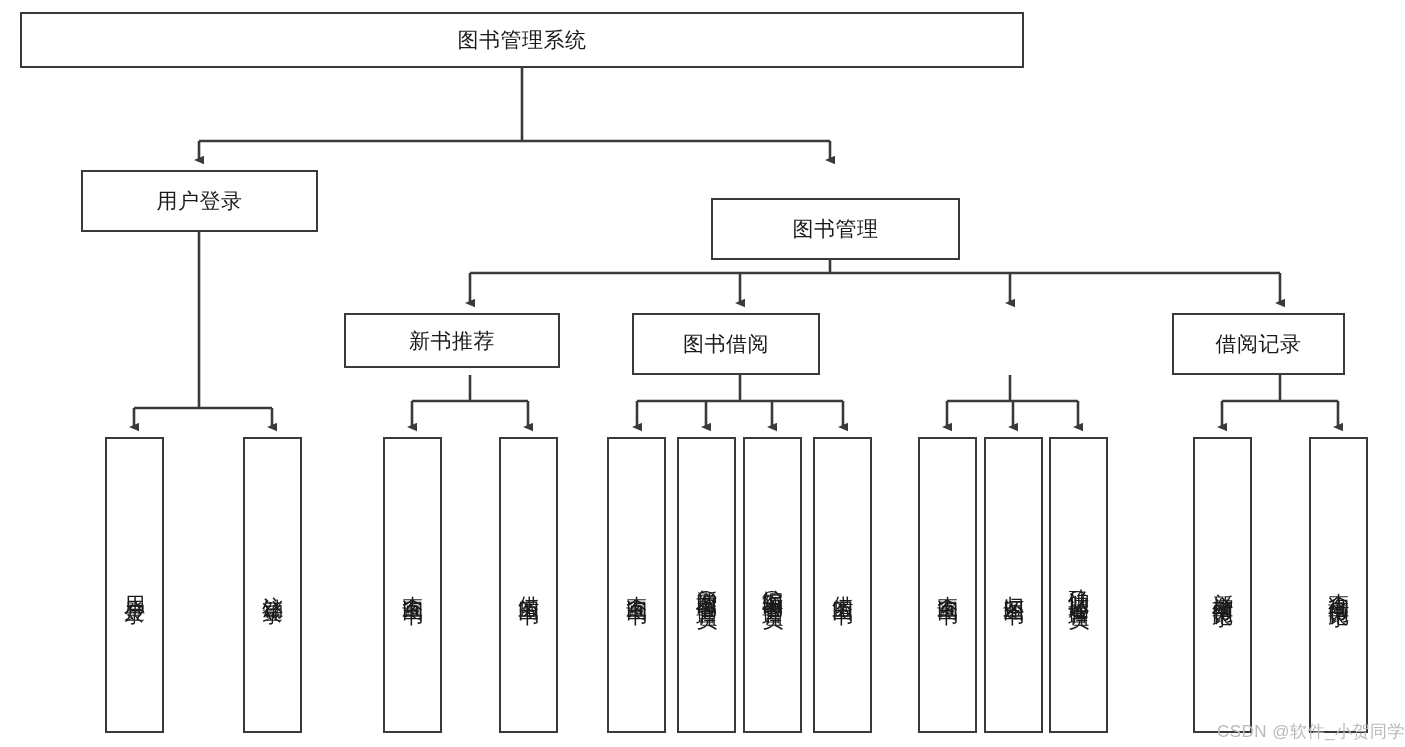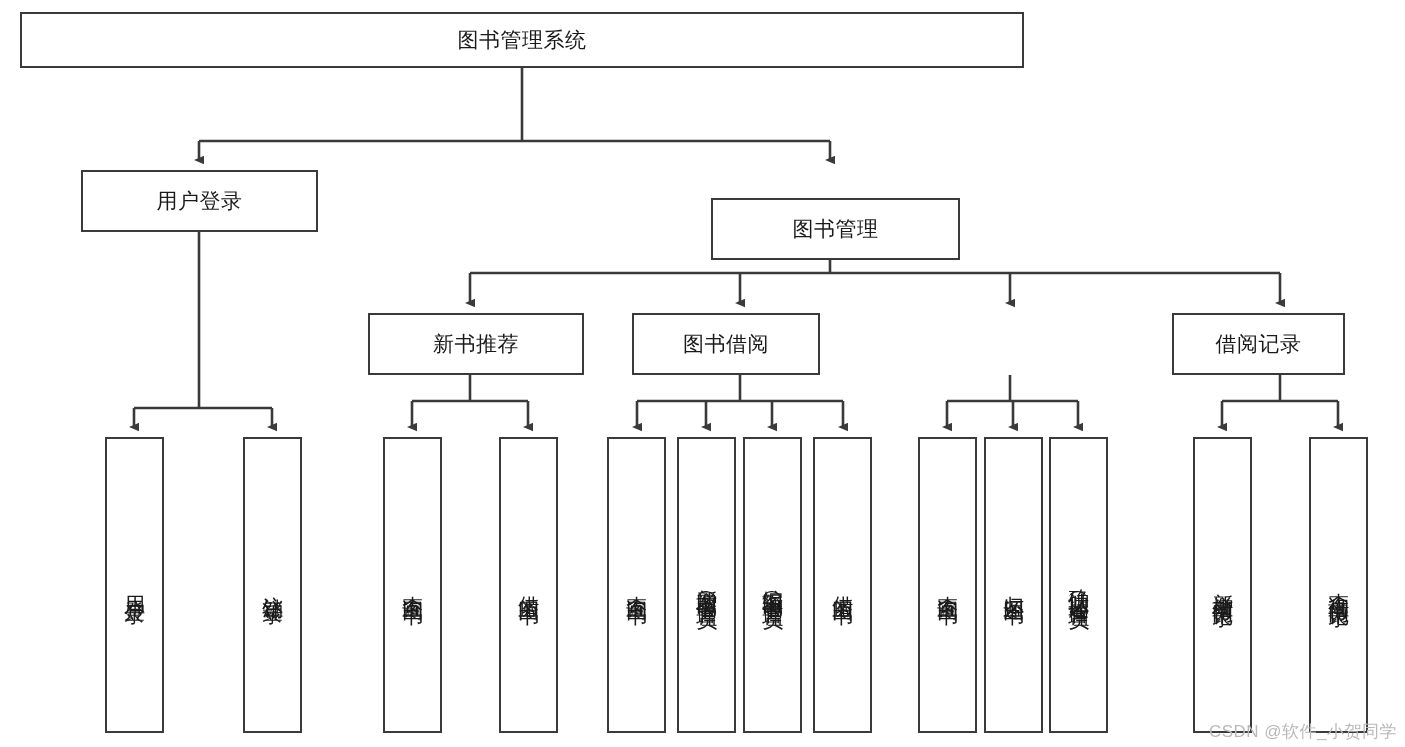--- a/index.html
+++ b/index.html
@@ -49,21 +49,21 @@
   }
   .node.vert .vlabel {
     writing-mode: vertical-rl;
     text-orientation: upright;
     letter-spacing: 3px;
     white-space: nowrap;
     text-align: center;
   }
   .watermark {
     position: absolute;
-    right: 8px;
+    right: 0;
     bottom: 4px;
     font-size: 17px;
     color: #b9b9b9;
     letter-spacing: 0.5px;
     z-index: 3;
     white-space: nowrap;
   }
 </style>
 </head>
 <body>
@@ -129,21 +129,21 @@
   </div>
 
   <div class="node horiz" style="left:81px; top:170px; width:237px; height:62px;">
     <span>用户登录</span>
   </div>
 
   <div class="node horiz" style="left:711px; top:170px; width:249px; height:62px;margin-top:28px;">
     <span>图书管理</span>
   </div>
 
-  <div class="node horiz" style="left:368px; top:313px; width:216px; height:62px;">
+  <div class="node horiz" style="left:344px; top:313px; width:216px; height:55px;">
     <span>新书推荐</span>
   </div>
 
   <div class="node horiz" style="left:632px; top:313px; width:188px; height:62px;">
     <span>图书借阅</span>
   </div>
 
 
   <div class="node horiz" style="left:1172px; top:313px; width:173px; height:62px;">
     <span>借阅记录</span>

